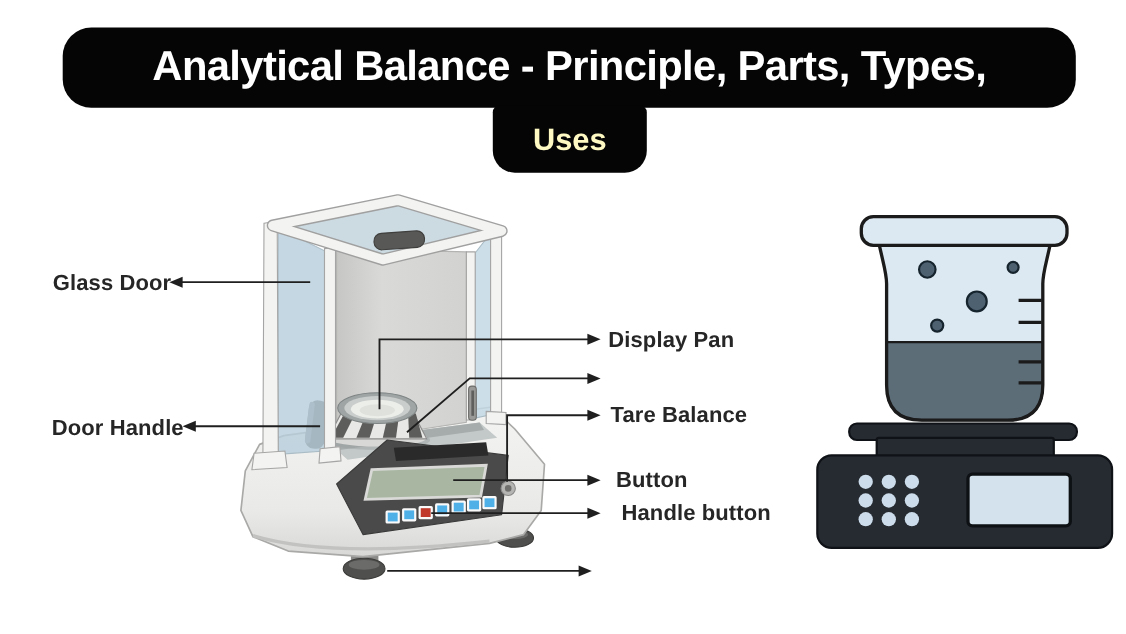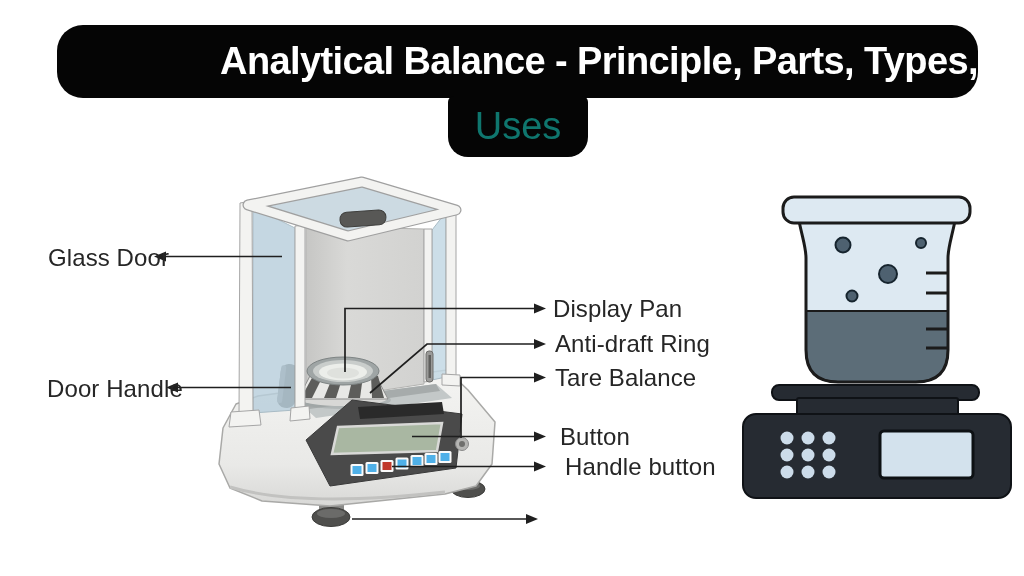--- a/index.html
+++ b/index.html
@@ -4,36 +4,36 @@
 <style>
   html,body{margin:0;padding:0;background:#ffffff;}
   .stage{
     position:relative;width:1024px;height:576px;background:#ffffff;
     font-family:"Liberation Sans",sans-serif;overflow:hidden;
   }
   
   .title-bar{
     position:absolute;left:57px;top:25px;width:921px;height:73px;
     background:#050505;border-radius:26px;
-    display:flex;align-items:center;justify-content:flex-end;
+    display:flex;align-items:center;justify-content:center;
   }
   .title-bar span{
     color:#ffffff;font-size:38px;font-weight:700;letter-spacing:-0.6px;white-space:nowrap;
   }
   .title-tab{
     position:absolute;left:448px;top:96px;width:140px;height:61px;
     background:#050505;border-radius:6px 6px 20px 20px;
     display:flex;align-items:center;justify-content:center;
   }
-  .title-tab span{color:#0f766e;font-size:38px;font-weight:400;}
+  .title-tab span{color:#fef9c3;font-size:28px;font-weight:700;}
   
   .canvas{position:absolute;left:0;top:0;width:1024px;height:576px;}
   
   .part-label{
-    position:absolute;color:#262626;font-size:24px;font-weight:400;
+    position:absolute;color:#262626;font-size:20px;font-weight:700;
     letter-spacing:0.1px;white-space:nowrap;line-height:22px;
   }
 </style>
 </head>
 <body>
 
 <div class="stage">
 
   <div class="title-bar">
     <span>Analytical Balance - Principle, Parts, Types,</span>
@@ -225,20 +225,19 @@
           <circle cx="829" cy="472" r="6.5"></circle>
         </g>
         <rect x="880" y="431" width="93" height="47" rx="4" fill="#d3e2ed" stroke="#0d1114" stroke-width="3"></rect>
       </g>
     </g>
   </svg>
 
   <div class="part-label" style="left:48px;top:247px">Glass Door</div>
   <div class="part-label" style="left:47px;top:378px">Door Handle</div>
   <div class="part-label" style="left:553px;top:298px">Display Pan</div>
-  <div class="part-label" style="left:555px;top:333px">Anti-draft Ring</div>
   <div class="part-label" style="left:555px;top:367px">Tare Balance</div>
   <div class="part-label" style="left:560px;top:426px">Button</div>
   <div class="part-label" style="left:565px;top:456px">Handle button</div>
   <div class="part-label" style="left:550px;top:507px">
   </div>
 
 </div>
 
 </body></html>

